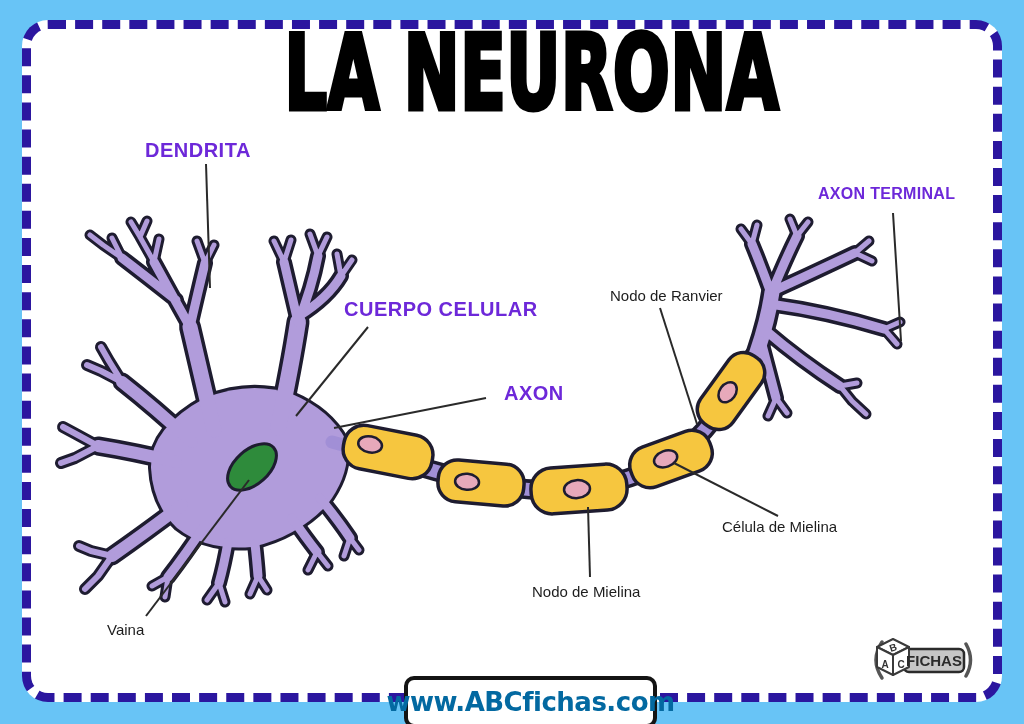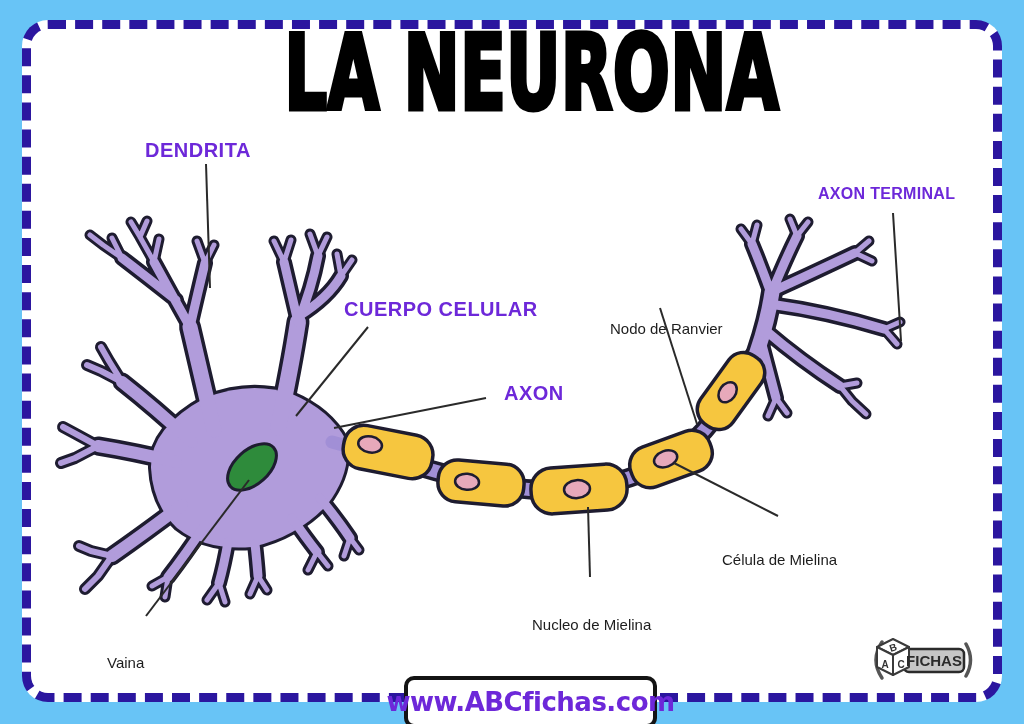--- a/index.html
+++ b/index.html
@@ -19,38 +19,38 @@
   .title{
     display:inline-block;
     font-family:"DejaVu Sans",sans-serif;font-weight:bold;font-size:101px;line-height:1;
     color:#000;-webkit-text-stroke:5px #000;letter-spacing:1px;
     transform:scale(0.66,1.02);transform-origin:center top;white-space:nowrap;
   }
   .diagram-svg{position:absolute;left:0;top:0;z-index:1;}
   .lbl{position:absolute;color:#6d28d9;white-space:nowrap;z-index:3;}
   .lbl.b{font-weight:bold;font-size:20px;letter-spacing:0.5px;}
   .lbl.b.sm{font-size:16px;letter-spacing:0.3px;}
-  .lbl.r{font-size:15px;color:#1d1d1d;margin-top:33px;}
+  .lbl.r{font-size:15px;color:#1d1d1d;}
   
   .op path{stroke:#1E1C30;fill:none;stroke-linecap:round;stroke-linejoin:round;}
   .op .soma{fill:#1E1C30;stroke:#1E1C30;stroke-width:6;}
   .pp path{stroke:#B19CDB;fill:none;stroke-linecap:round;stroke-linejoin:round;}
   .pp .soma{fill:#B19CDB;stroke:none;}
   .pp .chain{stroke:#A18FD6;}
   .capsule{fill:#F6C63F;stroke:#1E1C30;stroke-width:3.5;}
   .schwann-pink{fill:#E7A9BA;stroke:#1E1C30;stroke-width:2.5;}
   .nucleus-green{fill:#2E8B3B;stroke:#1E1C30;stroke-width:3;}
   .ld{stroke:#2a2a2a;stroke-width:2;fill:none;}
   .footer-box{
     position:absolute;left:404px;top:676px;width:253px;height:52px;
     background:#fff;border:4px solid #141414;border-radius:10px;
     display:flex;align-items:center;justify-content:center;z-index:5;box-sizing:border-box;
   }
   .footer-text{
-    font-family:"DejaVu Sans",sans-serif;font-weight:bold;font-size:26px;color:#6d28d9;letter-spacing:-0.5px;
+    font-family:"DejaVu Sans",sans-serif;font-weight:bold;font-size:26px;color:#0369a1;letter-spacing:-0.5px;
   }
   .logo-svg{position:absolute;left:860px;top:632px;z-index:4;}
   .logo-face{fill:#fff;stroke:#3a3a3a;stroke-width:2;stroke-linejoin:round;}
   .logo-bracket{fill:none;stroke:#555;stroke-width:3.5;stroke-linecap:round;}
   .logo-pill{fill:#C6C6C6;stroke:#2b2b2b;stroke-width:2.5;}
   .logo-letter{font-family:"Liberation Sans",sans-serif;font-weight:bold;fill:#333;}
   .logo-word{font-family:"Liberation Sans",sans-serif;font-weight:bold;font-size:15px;fill:#2b2b2b;letter-spacing:0px;}
 </style>
 </head>
 <body>
@@ -143,21 +143,21 @@
     <path class="ld" d="M 146 616 L 249 480"></path>
   </g>
 </svg>
 
 <div class="lbl b" style="left:145px;top:139px;">DENDRITA</div>
 <div class="lbl b" style="left:344px;top:298px;">CUERPO CELULAR</div>
 <div class="lbl b" style="left:504px;top:382px;">AXON</div>
 <div class="lbl b sm" style="left:818px;top:185px;">AXON TERMINAL</div>
 <div class="lbl r" style="left:610px;top:287px;">Nodo de Ranvier</div>
 <div class="lbl r" style="left:722px;top:518px;">Célula de Mielina</div>
-<div class="lbl r" style="left:532px;top:583px;">Nucleo de Mielina</div>
+<div class="lbl r" style="left:532px;top:583px;">Nodo de Mielina</div>
 <div class="lbl r" style="left:107px;top:621px;">Vaina</div>
 
 <div class="footer-box">
   <span class="footer-text">www.ABCfichas.com</span>
 </div>
 
 <svg class="logo-svg" width="115" height="56" viewBox="0 0 115 56">
   <path class="logo-bracket" d="M 22 10 Q 10 28 22 46"></path>
   <rect class="logo-pill" x="44" y="17" width="60" height="23" rx="5"></rect>
   <path class="logo-bracket" d="M 106 12 Q 115 28 106 44"></path>

